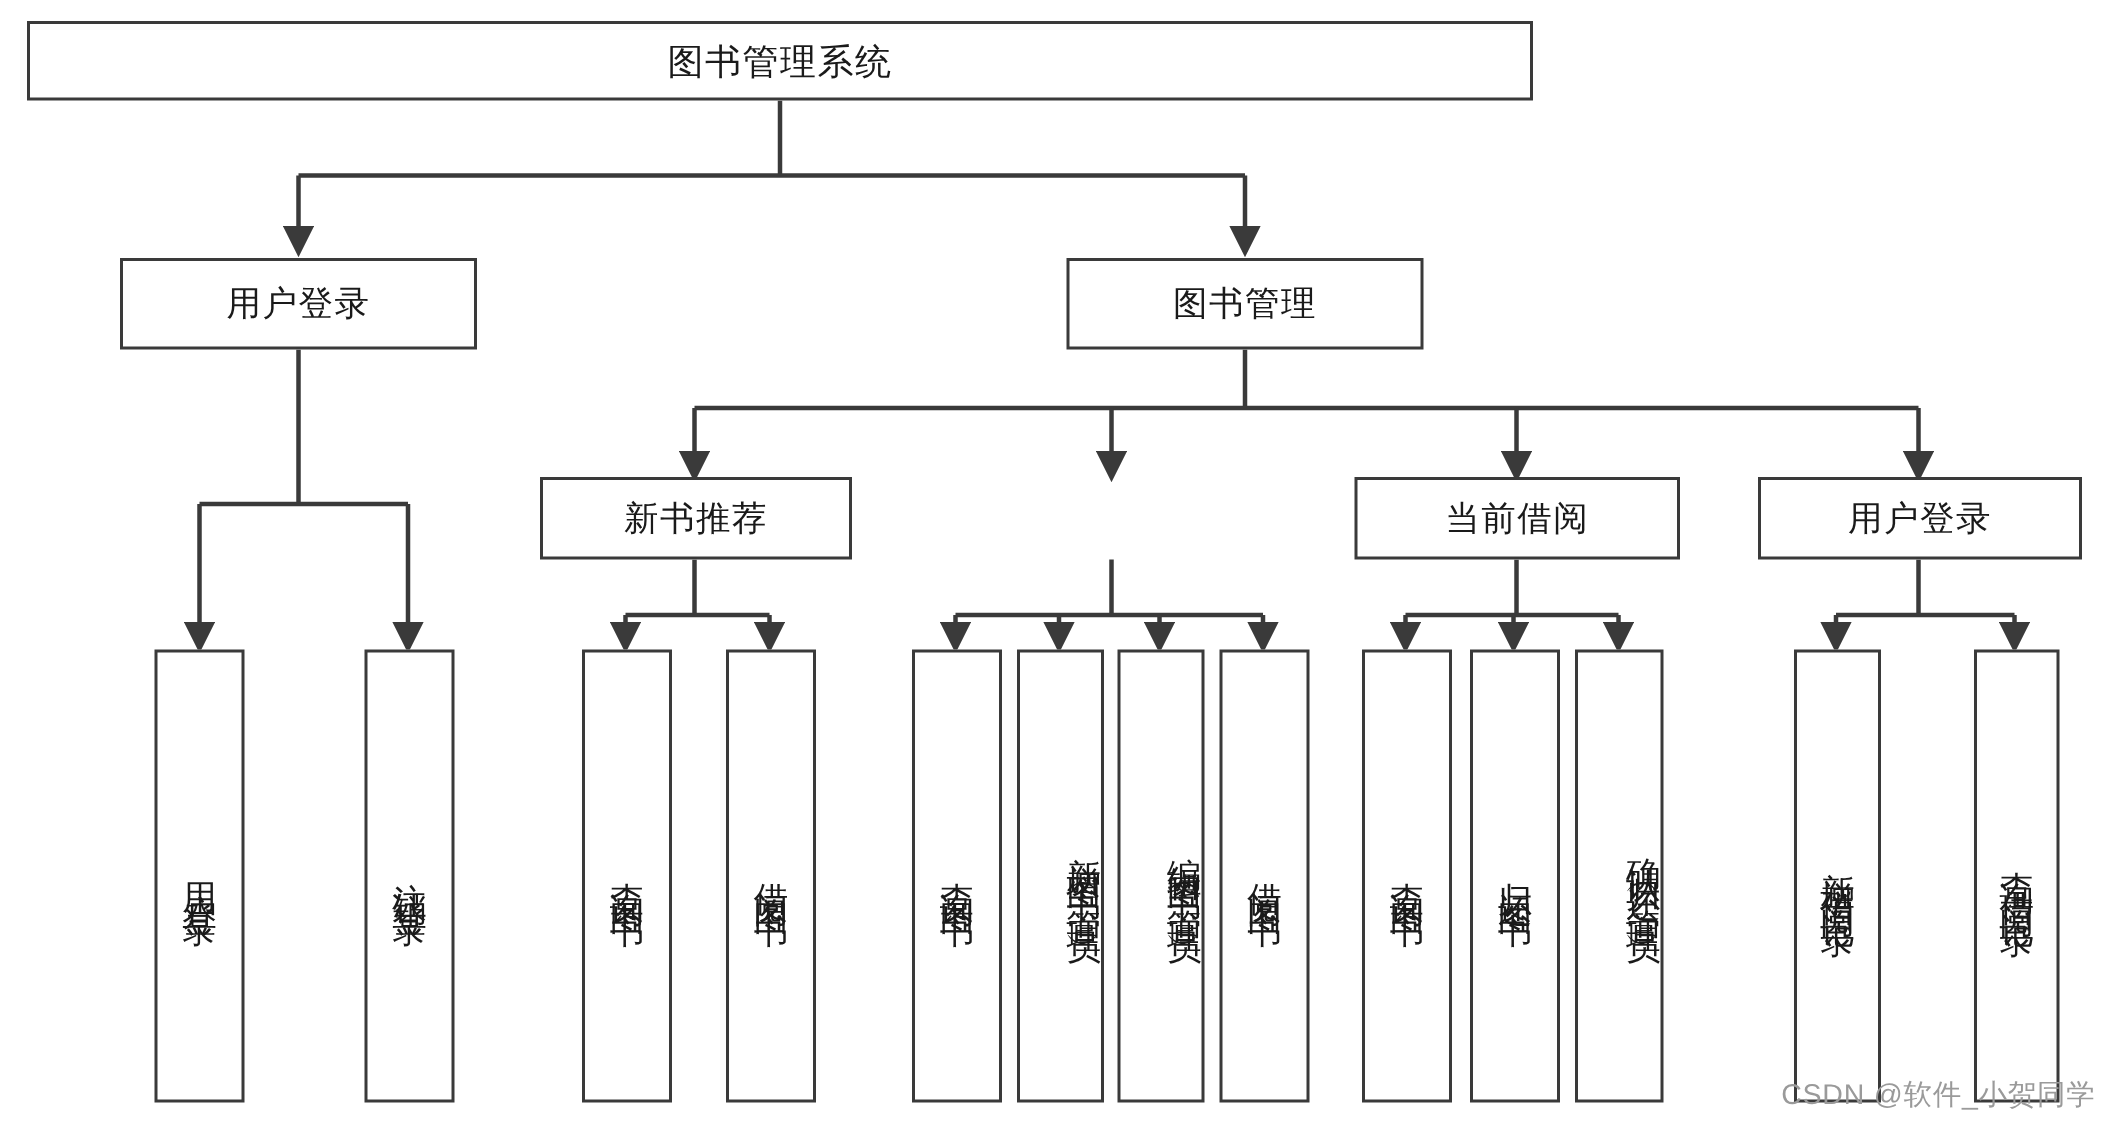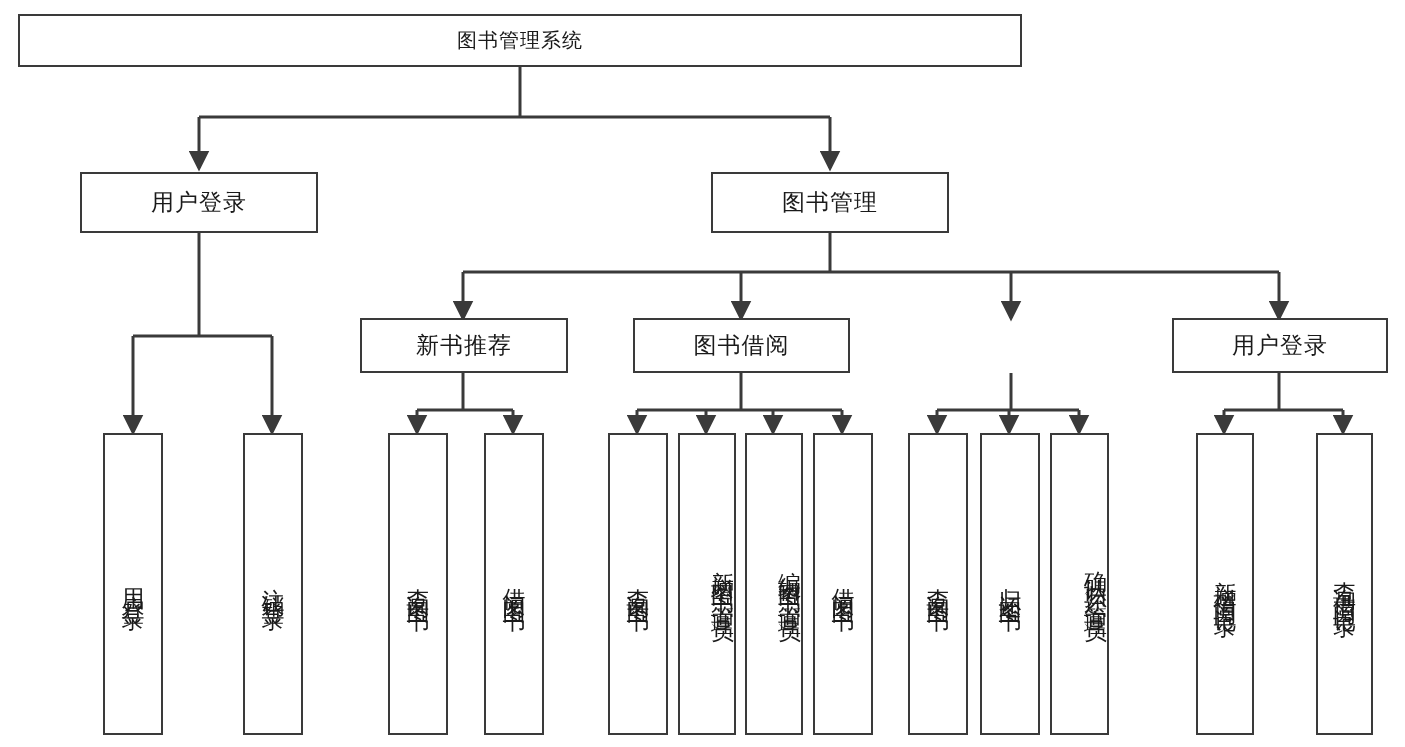--- a/index.html
+++ b/index.html
@@ -32,21 +32,21 @@
     letter-spacing:7px;
     padding-top:6px;
     padding-bottom:6px;
     line-height:1;
   }
   .node.vert.topalign{
     align-items:flex-start;
     justify-content:center;
   }
   .node.root{
-    font-size:20px;
+    font-size:24px;
   }
   svg#wires{
     position:absolute;
     left:0; top:0;
     width:1405px;
     height:747px;
     pointer-events:none;
   }
   .watermark{
     position:absolute;
@@ -114,35 +114,36 @@
       <path d="M 1343 410 L 1343 432" marker-end="url(#arrow)"></path>
     </g>
   </svg>
 
   <div class="node horiz root" style="left:18px;top:14px;width:1004px;height:53px;">图书管理系统</div>
 
   <div class="node horiz" style="left:80px;top:172px;width:238px;height:61px;">用户登录</div>
   <div class="node horiz" style="left:360px;top:318px;width:208px;height:55px;">新书推荐</div>
 
   <div class="node horiz" style="left:711px;top:172px;width:238px;height:61px;">图书管理</div>
-  <div class="node horiz" style="left:633px;top:318px;width:217px;height:55px;">图书借阅</div>
+  <div class="node horiz" style="left:903px;top:318px;width:217px;height:55px;">当前借阅</div>
   <div class="node horiz" style="left:1172px;top:318px;width:216px;height:55px;">用户登录</div>
 
   <div class="node vert" style="left:103px;top:433px;width:60px;height:302px;">用户登录</div>
   <div class="node vert" style="left:243px;top:433px;width:60px;height:302px;">注销登录</div>
 
   <div class="node vert" style="left:388px;top:433px;width:60px;height:302px;">查询图书</div>
   <div class="node vert" style="left:484px;top:433px;width:60px;height:302px;">借阅图书</div>
 
   <div class="node vert" style="left:608px;top:433px;width:60px;height:302px;">查询图书</div>
   <div class="node vert topalign" style="left:678px;top:433px;width:58px;height:302px;">新增图书（管理员）</div>
   <div class="node vert topalign" style="left:745px;top:433px;width:58px;height:302px;">编辑图书（管理员）</div>
   <div class="node vert" style="left:813px;top:433px;width:60px;height:302px;">借阅图书</div>
 
   <div class="node vert" style="left:908px;top:433px;width:60px;height:302px;">查询图书</div>
   <div class="node vert" style="left:980px;top:433px;width:60px;height:302px;">归还图书</div>
   <div class="node vert topalign" style="left:1050px;top:433px;width:59px;height:302px;">确认归还（管理员）</div>
 
   <div class="node vert" style="left:1196px;top:433px;width:58px;height:302px;">新增借阅记录</div>
   <div class="node vert" style="left:1316px;top:433px;width:57px;height:302px;">查询借阅记录</div>
 
+  <div class="watermark">CSDN @软件_小贺同学</div>
 
 </div>
 
 </body></html>

